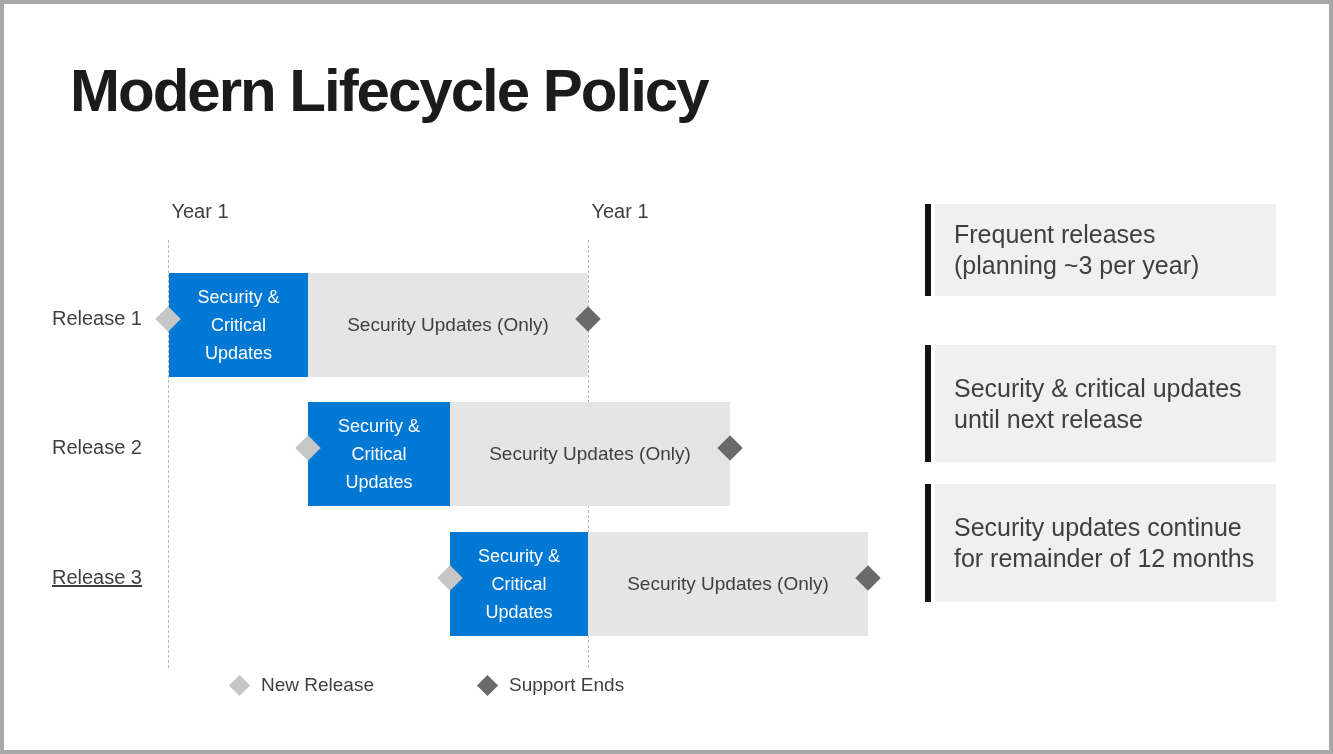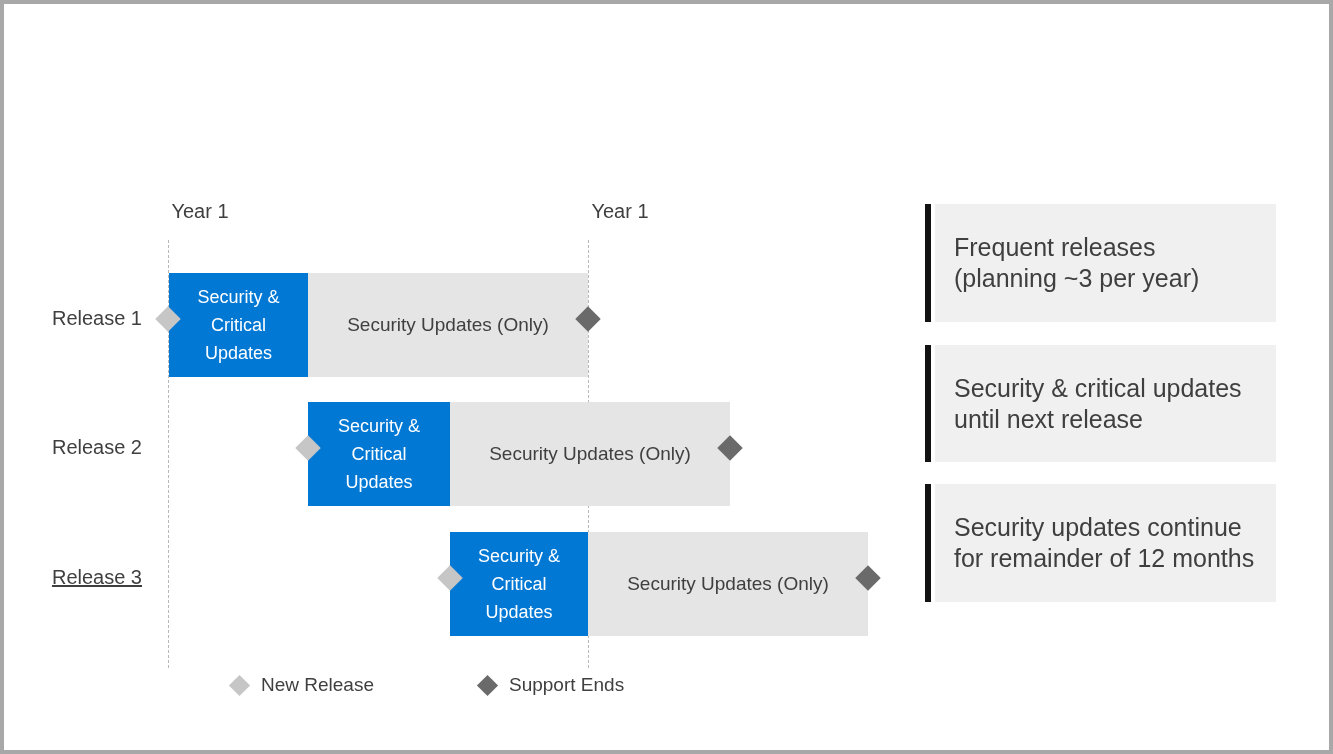--- a/index.html
+++ b/index.html
@@ -124,21 +124,21 @@
     flex: 0 0 auto;
   }
   .diamond-inline.light { background: #c6c6c6; }
   .diamond-inline.dark  { background: #6a6a6a; }
   .callout {
     position: absolute;
     left: 921px;
     width: 351px;
     display: flex;
   }
-  .callout.c1 { top: 200px; height: 118px; }
+  .callout.c1 { top: 200px; height: 92px; }
   .callout.c2 { top: 341px; height: 117px; }
   .callout.c3 { top: 480px; height: 118px; }
   .callout-bar {
     width: 6px;
     background: #121212;
     flex: 0 0 auto;
   }
   .callout-body {
     flex: 1;
     margin-left: 4px;
@@ -153,20 +153,21 @@
     line-height: 31px;
     color: #3f3f3f;
     white-space: pre-line;
   }
 </style>
 </head>
 <body>
 
 <div class="slide">
 
+  <h1 class="title">Modern Lifecycle Policy</h1>
 
   <div class="year-label y1">Year 1</div>
   <div class="year-label y2">Year 1</div>
 
   <div class="gridline g1"></div>
   <div class="gridline g2"></div>
 
   <div class="release-label r1">Release 1</div>
   <div class="bar blue r1 b1">Security &amp;
 Critical

